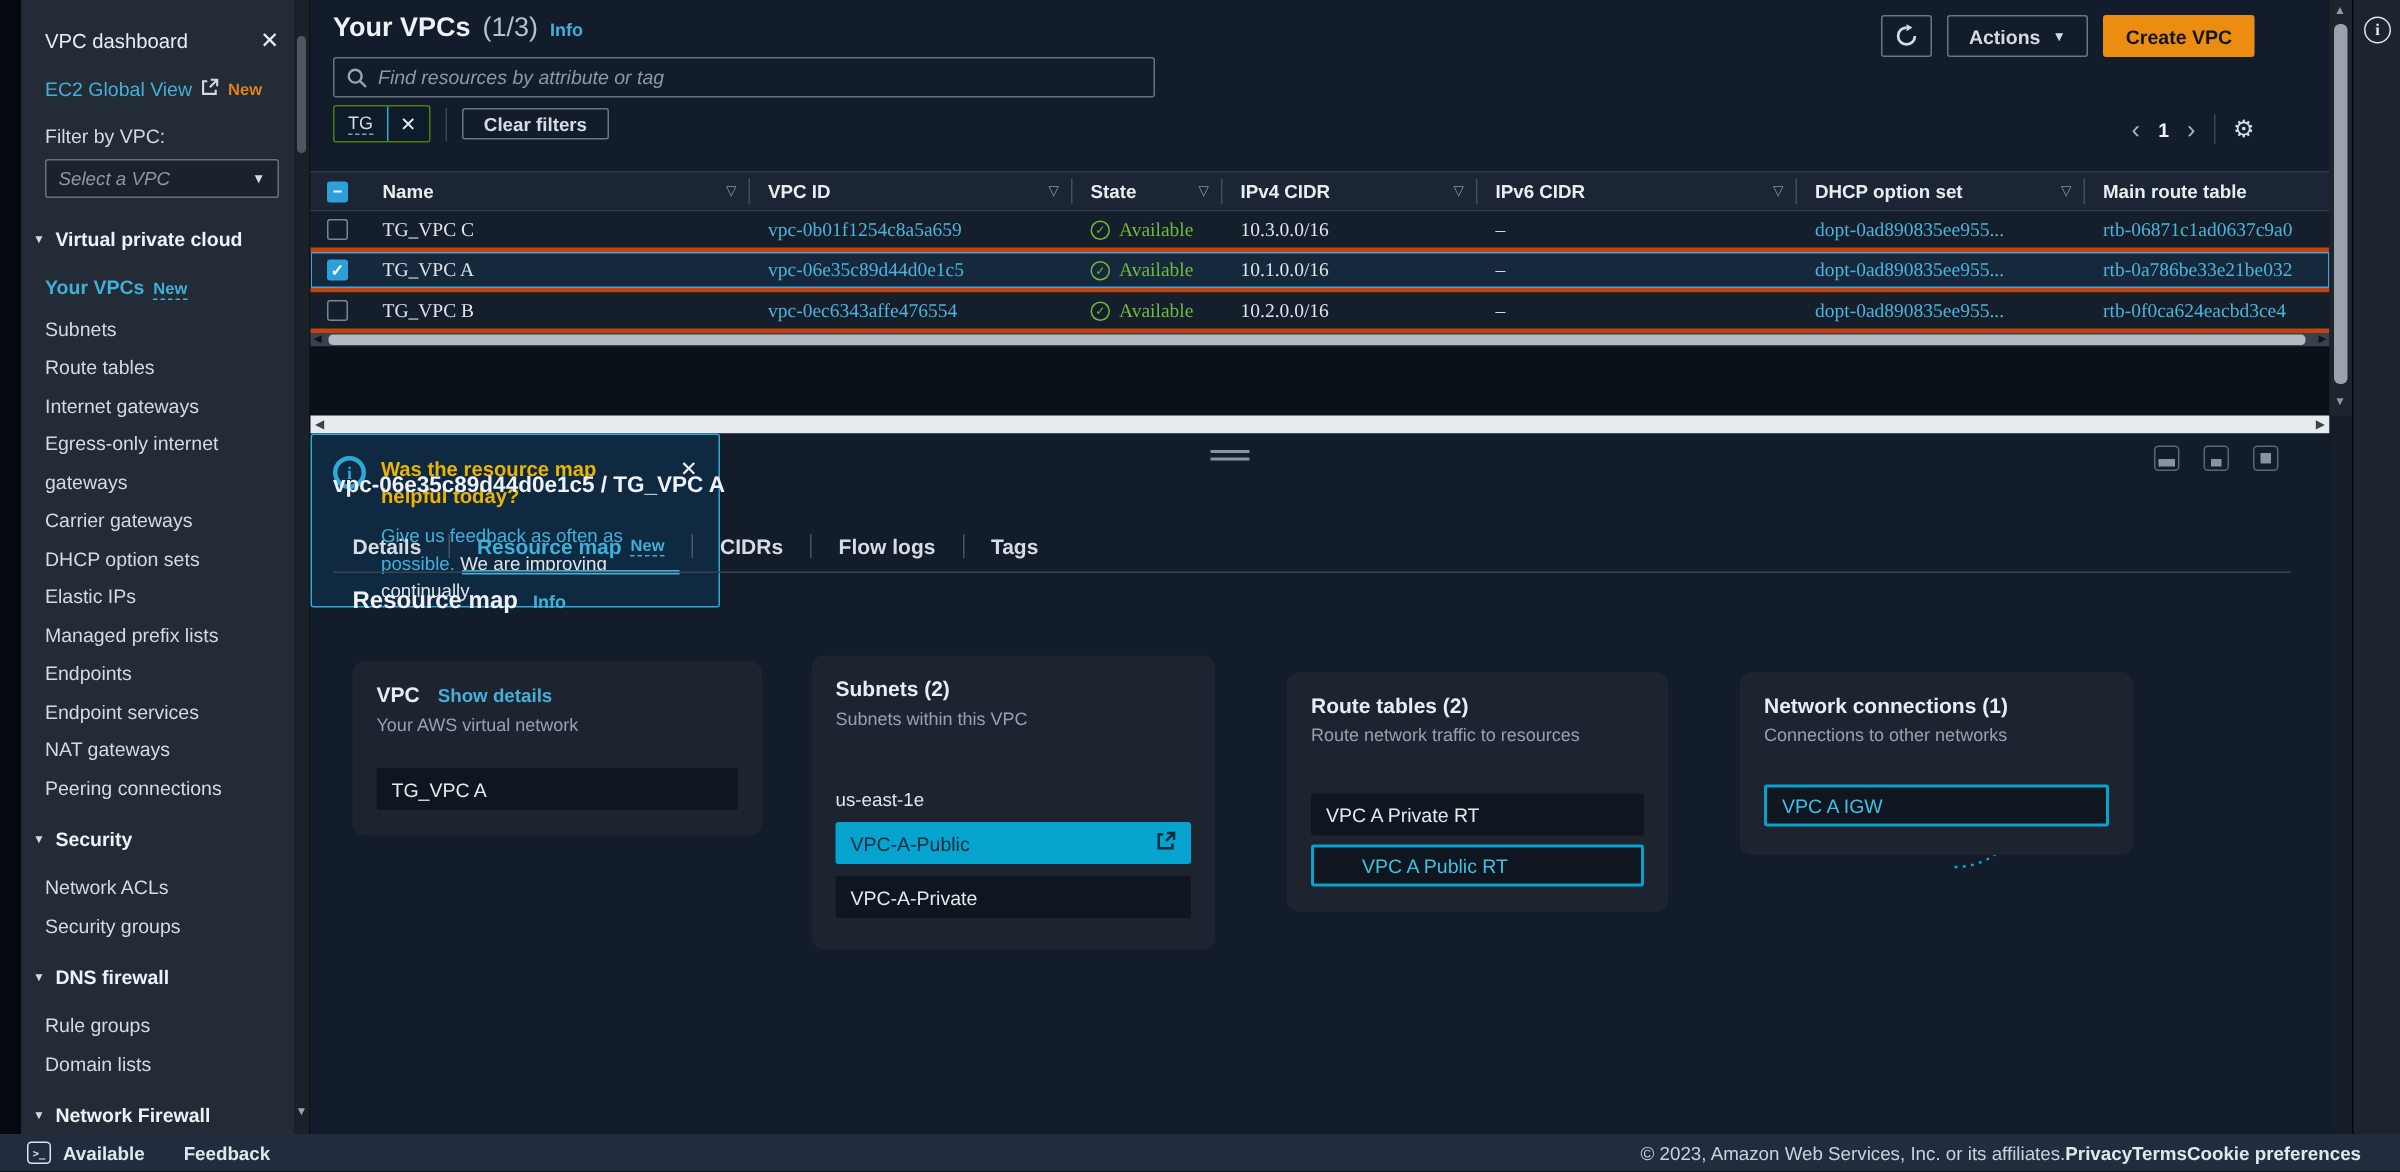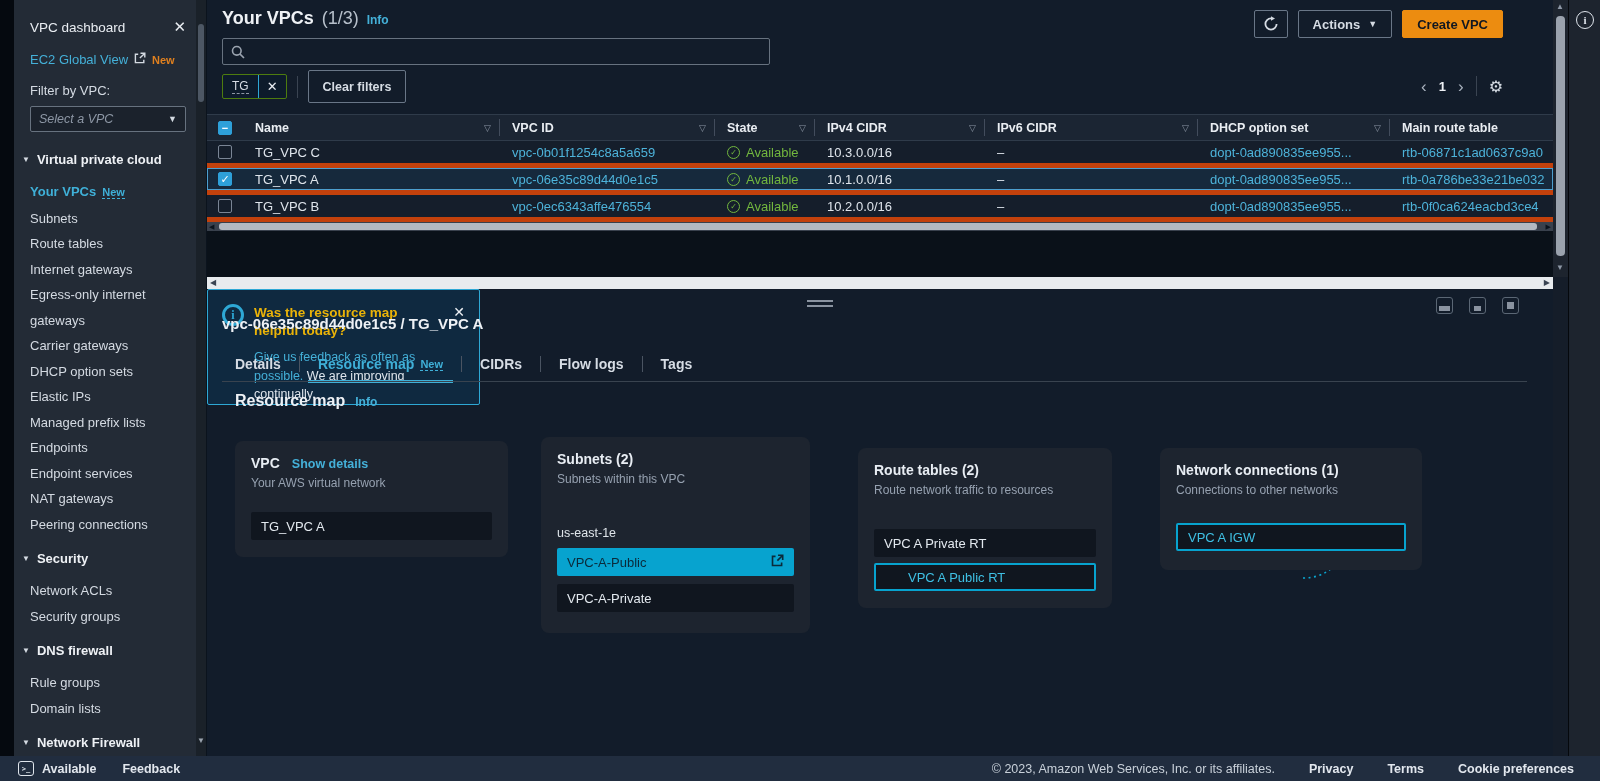--- a/index.html
+++ b/index.html
@@ -55,21 +55,21 @@
   .pg-sep { width:1px; height:20px; background:#3a4452; }
   .gear { font-size:16px; color:#d6dce4; cursor:pointer; }
 
   
   .tbl { position:absolute; left:0; top:114px; width:1346px; }
   .tr { display:grid; grid-template-columns:36px 257px 215px 100px 170px 213px 192px 163px; align-items:center; }
   .thead { height:27px; background:#1b2533; border-top:1px solid #2f3b4a; border-bottom:1px solid #2f3b4a; }
   .th { display:flex; align-items:center; justify-content:space-between; padding:0 8px 0 12px; height:17px; border-right:1px solid #424c5c; font-size:12.5px; font-weight:bold; color:#e9edf2; }
   .th:last-child { border-right:none; }
   .funnel { font-size:9px; color:#8d97a5; cursor:pointer; }
-  .row { height:27px; background:#151e2b; border-bottom:5px solid #c2410c; font-size:13px; color:#dfe5ec; }
+  .row { height:27px; background:#151e2b; border-bottom:3px solid #c2410c; font-size:13px; color:#dfe5ec;font-family:Liberation Serif, serif; }
   .row.selected { background:#16293c; box-shadow:inset 0 0 0 1px #4d9fcf; }
   .td { padding:0 8px 0 12px; white-space:nowrap; overflow:hidden; }
   .cb-cell { display:flex; justify-content:center; }
   .cbox { width:14px; height:14px; border-radius:2px; border:1px solid #7a8595; background:transparent; display:flex; align-items:center; justify-content:center; font-size:11px; color:#fff; cursor:pointer; }
   .cbox.on { background:#2ea0d9; border-color:#2ea0d9; font-weight:bold; }
   a.cell-link { color:#4db3da; text-decoration:none; cursor:pointer; }
   .state { display:flex; align-items:center; gap:6px; color:#72b73e; }
   .st-ic { width:13px; height:13px; border-radius:50%; border:1.5px solid #72b73e; display:flex; align-items:center; justify-content:center; font-size:8px; color:#72b73e; flex:0 0 auto; }
 
   
@@ -140,21 +140,21 @@
   .fb-x { margin-left:auto; color:#eef1f5; font-size:14px; cursor:pointer; }
   .fb-body { margin:8px 0 0 32px; font-size:12.5px; line-height:1.45; color:#dfe5ec; width:210px; }
   .fb-link { color:#44b0d8; cursor:pointer; }
   .connectors { position:absolute; left:0; top:0; pointer-events:none; }
 
   
   .footer { position:absolute; left:0; top:756px; width:1600px; height:25px; background:#212d3f; display:flex; align-items:center; font-size:12.5px; color:#e2e7ee; }
   .cs-ic { width:16px; height:15px; border:1.5px solid #dfe5ec; border-radius:3px; margin:0 8px 0 18px; display:flex; align-items:center; justify-content:center; font-size:7px; font-weight:bold; color:#dfe5ec; font-family:"DejaVu Sans Mono",monospace; }
   .ft-strong { font-weight:bold; cursor:pointer; }
   .ft-feedback { margin-left:26px; font-weight:bold; cursor:pointer; }
-  .ft-right { margin-left:auto; display:flex; align-items:center; gap:34px; padding-right:26px; }
+  .ft-right { margin-left:auto; display:flex; align-items:center; padding-right:26px; }
   .ft-copy { color:#c9d1da; }
   .ext-ic-sm { display:inline-block; }
 </style>
 </head>
 <body>
 
 <div id="app">
 
   <div class="left-rail"></div>
 
@@ -249,30 +249,31 @@
       </button>
       <button class="btn primary">
         <span>Create VPC</span>
       </button>
     </div>
     <div class="search-wrap">
       <svg width="14" height="14" viewBox="0 0 14 14">
           <circle cx="5.8" cy="5.8" r="4.3" fill="none" stroke="#9aa3af" stroke-width="1.6"></circle>
           <path d="M9.1 9.1 L13 13" stroke="#9aa3af" stroke-width="1.6"></path>
         </svg>
+      <input type="text" placeholder="Find resources by attribute or tag" style="">
     </div>
     <div class="filter-row">
       <div class="chip">
         <span class="chip-label">
             <span>TG</span>
           </span>
         <span class="chip-x">✕</span>
       </div>
       <div class="v-sep"></div>
-      <button class="btn" style="height:33px;font-size:12.5px;">
+      <button class="btn" style="height:21px;font-size:12.5px;">
         <span>Clear filters</span>
       </button>
     </div>
     <div class="pager">
       <span class="pg-arrow">‹</span>
       <span class="pg-num">1</span>
       <span class="pg-arrow">›</span>
       <span class="pg-sep"></span>
       <span class="gear">⚙</span>
     </div>

